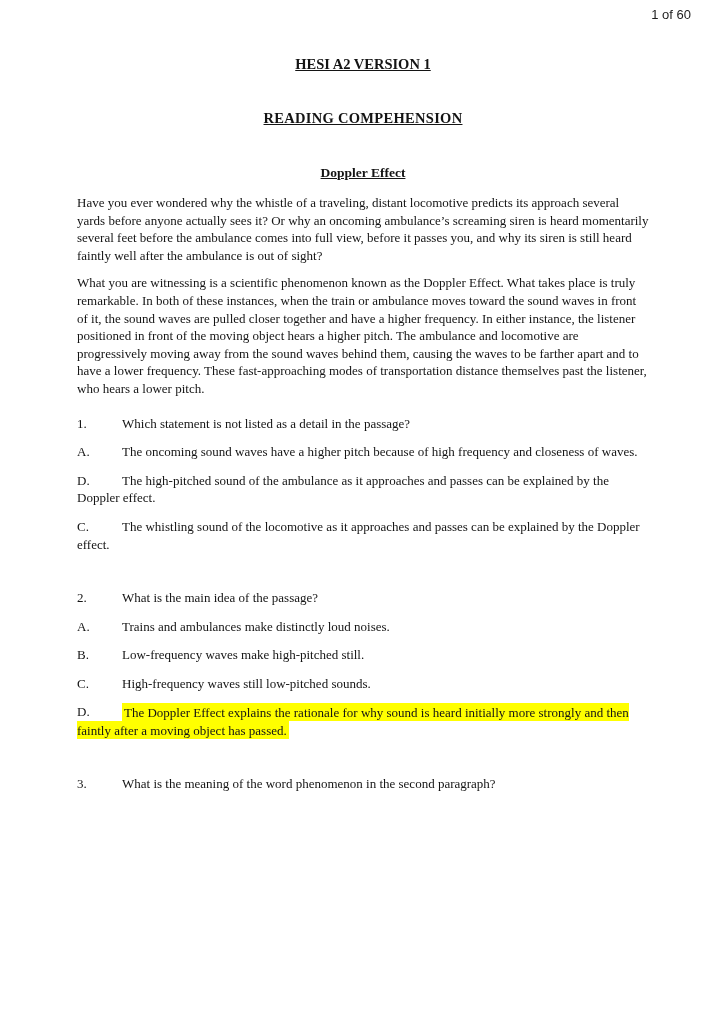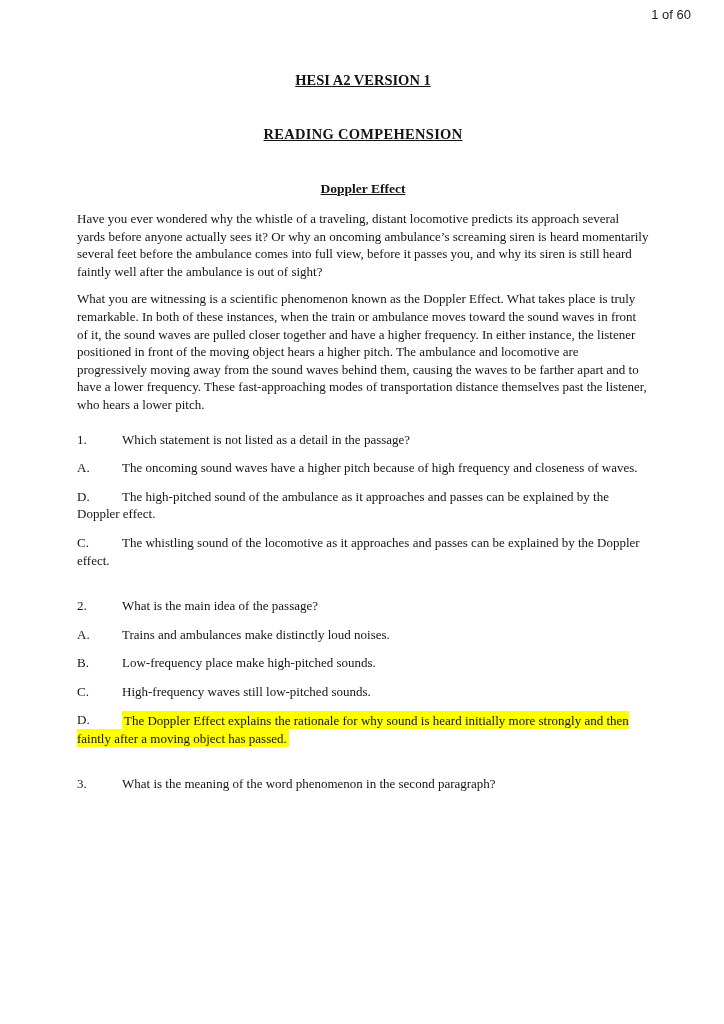--- a/index.html
+++ b/index.html
@@ -21,37 +21,37 @@
     right: 33px;
     font-family: "Liberation Sans", sans-serif;
     font-size: 13px;
     color: #1c1c1c;
   }
   .content {
     position: absolute;
     left: 77px;
     top: 0;
     width: 572px;
-    padding-top: 72px;
+    padding-top: 56px;
     font-size: 13px;
     line-height: 17.6px;
   }
   .heading {
     text-align: center;
     font-weight: bold;
     text-decoration: underline;
     font-size: 14.5px;
     line-height: 17px;
     margin: 0;
   }
   .heading.section { margin-top: 37px; letter-spacing: 0.3px; }
   .heading.passage { margin-top: 37px; font-size: 13.5px; }
   .para { margin: 13px 0 0 0; }
   .para + .para { margin-top: 10px; }
-  .question-block { margin-top: 28px; }
+  .question-block { margin-top: 36px; }
   #questions .question-block:first-child { margin-top: 17px; }
   .option-row, .q-row { margin: 0; }
   .option-row { margin-top: 11px; }
   .lbl {
     display: inline-block;
     width: 45px;
   }
   .hl {
     background: var(--highlight, #ffff00);
     padding: 1.5px 2px;
@@ -94,21 +94,21 @@
   <div class="question-block">
     <p class="q-row">
       <span class="lbl q-num">2.</span><span class="q-text">What is the main idea of the passage?</span>
     </p>
     <div class="options">
   <p class="option-row">
     <span class="lbl o-label">A.</span><span class="o-text">Trains and ambulances make distinctly loud noises.</span>
   </p>
 
   <p class="option-row">
-    <span class="lbl o-label">B.</span><span class="o-text">Low-frequency place make high-pitched sounds.</span>
+    <span class="lbl o-label">B.</span><span class="o-text">Low-frequency waves make high-pitched still.</span>
   </p>
 
   <p class="option-row">
     <span class="lbl o-label">C.</span><span class="o-text">High-frequency waves still low-pitched sounds.</span>
   </p>
 
   <p class="option-row">
     <span class="lbl o-label">D.</span><span class="o-text hl">The Doppler Effect explains the rationale for why sound is heard initially more strongly and then faintly after a moving object has passed.</span>
   </p>
 </div>

